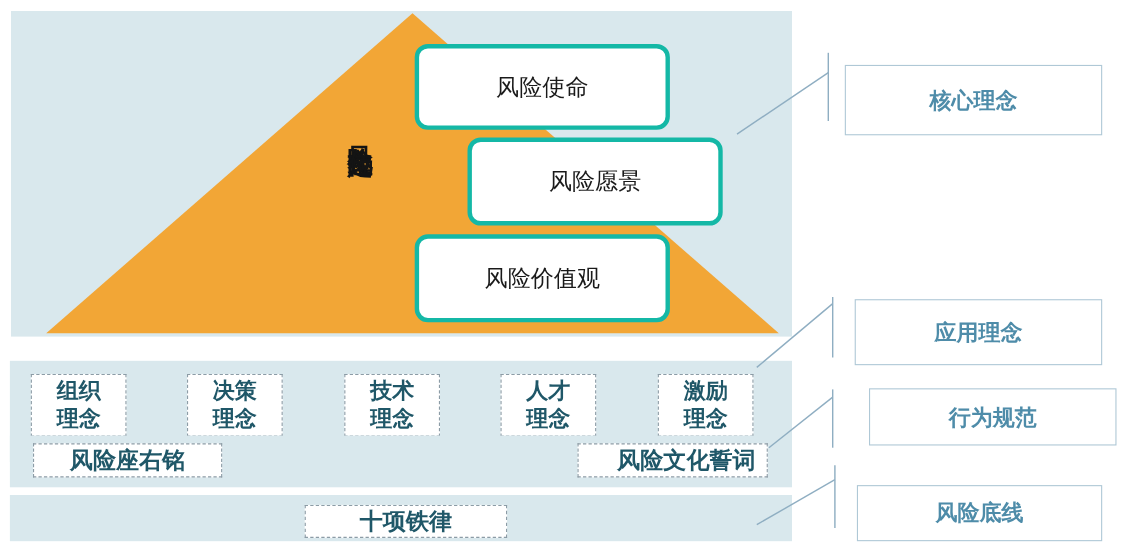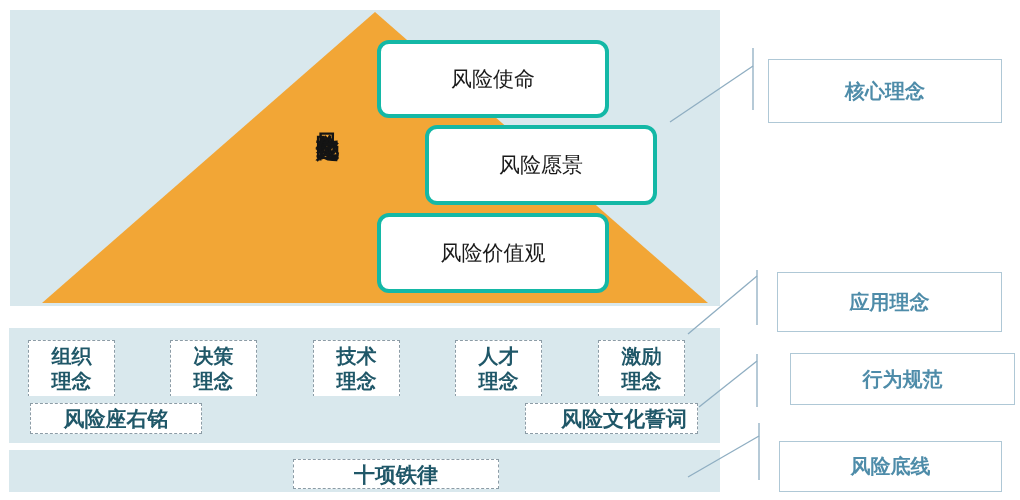--- a/index.html
+++ b/index.html
@@ -35,21 +35,21 @@
   .band-3{top:450px;height:42px;}
   .dash-box{
     position:absolute;background:#ffffff;border:1.5px dashed #8C9CA6;
     display:flex;flex-direction:column;align-items:center;justify-content:center;
     color:#1F5768;font-weight:bold;text-align:center;box-sizing:border-box;
   }
   .concept{top:12px;height:57px;width:87px;font-size:20px;line-height:25px;}
   .c1{left:19px;} .c2{left:161px;text-align:right;} .c3{left:304px;text-align:right;} .c4{left:446px;} .c5{left:589px;}
   .norm{top:7px;height:31px;font-size:21px;line-height:21px;}
   .n1{left:21px;width:172px;} .n2{left:286px;width:171px;} .n3{left:516px;width:173px;padding-left:25px;}
-  .bottom-rule{top:9px;height:30px;left:284px;width:206px;font-size:21px;line-height:21px;}
+  .bottom-rule{top:9px;height:30px;left:268px;width:184px;font-size:21px;line-height:21px;}
   
   .side-label{
     position:absolute;background:#ffffff;border:1px solid #AFC8D6;
     display:flex;align-items:center;justify-content:center;
     color:#4E8CA9;font-weight:bold;font-size:20px;box-sizing:border-box;
   }
   .sl-1{left:768px;top:59px;width:234px;height:64px;}
   .sl-2{left:777px;top:272px;width:225px;height:60px;}
   .sl-3{left:790px;top:353px;width:225px;height:52px;}
   .sl-4{left:779px;top:429px;width:223px;height:51px;margin-top:12px;}

